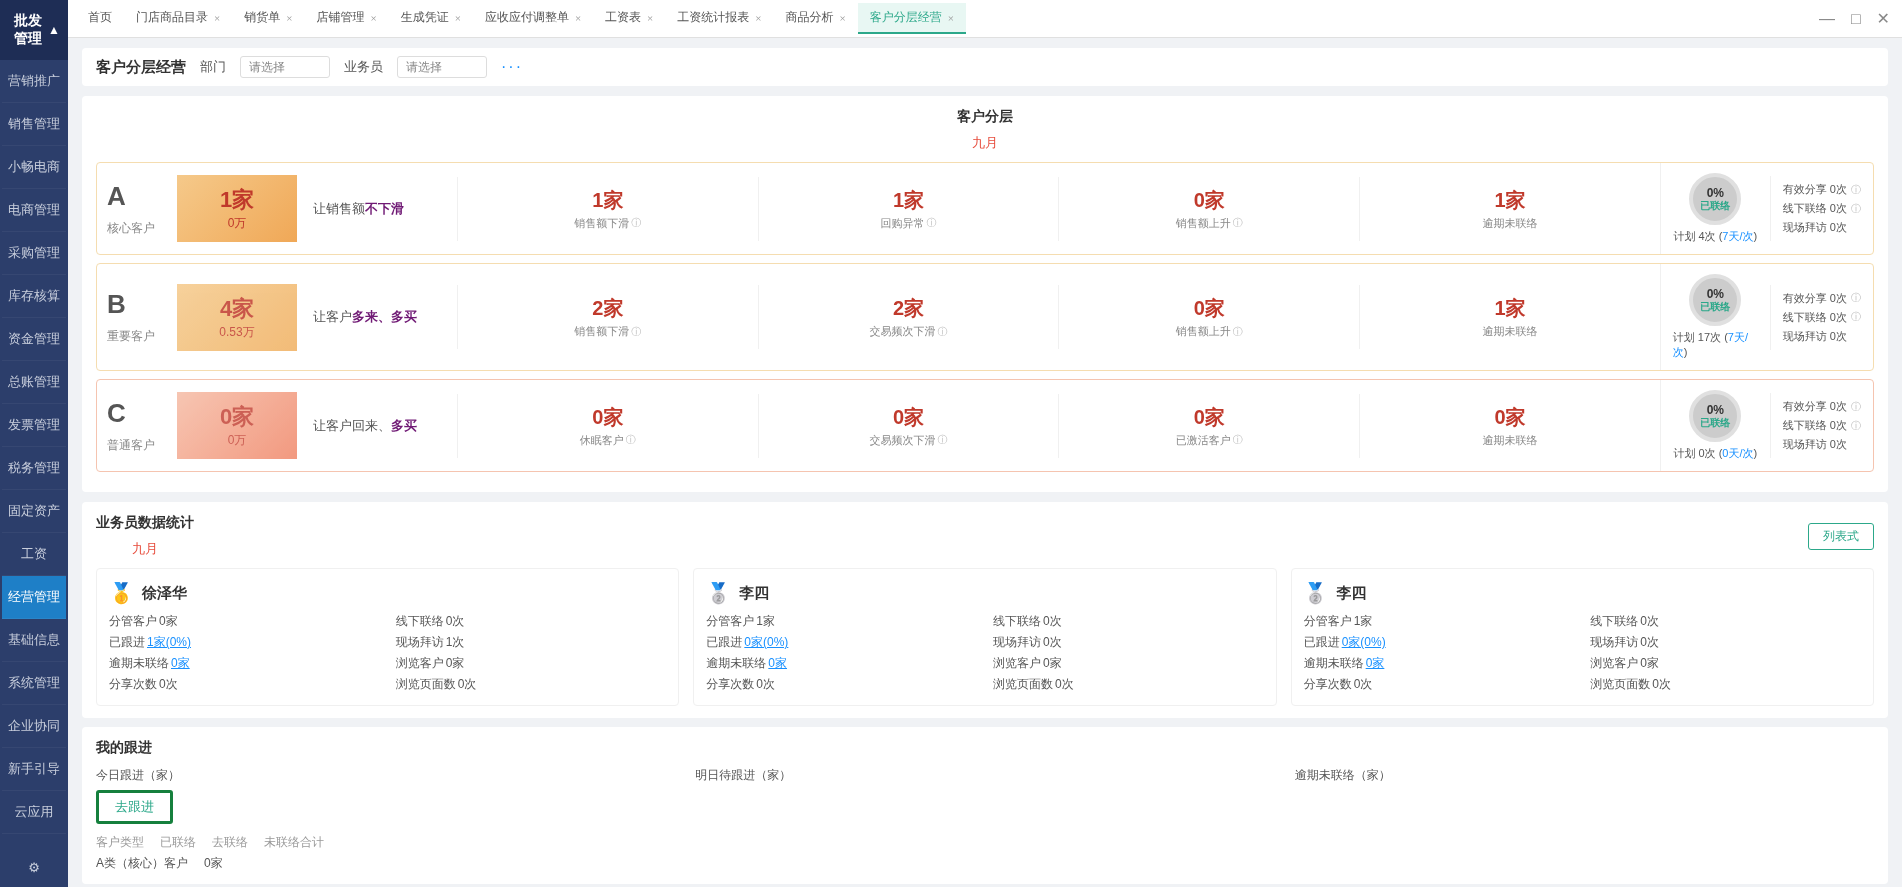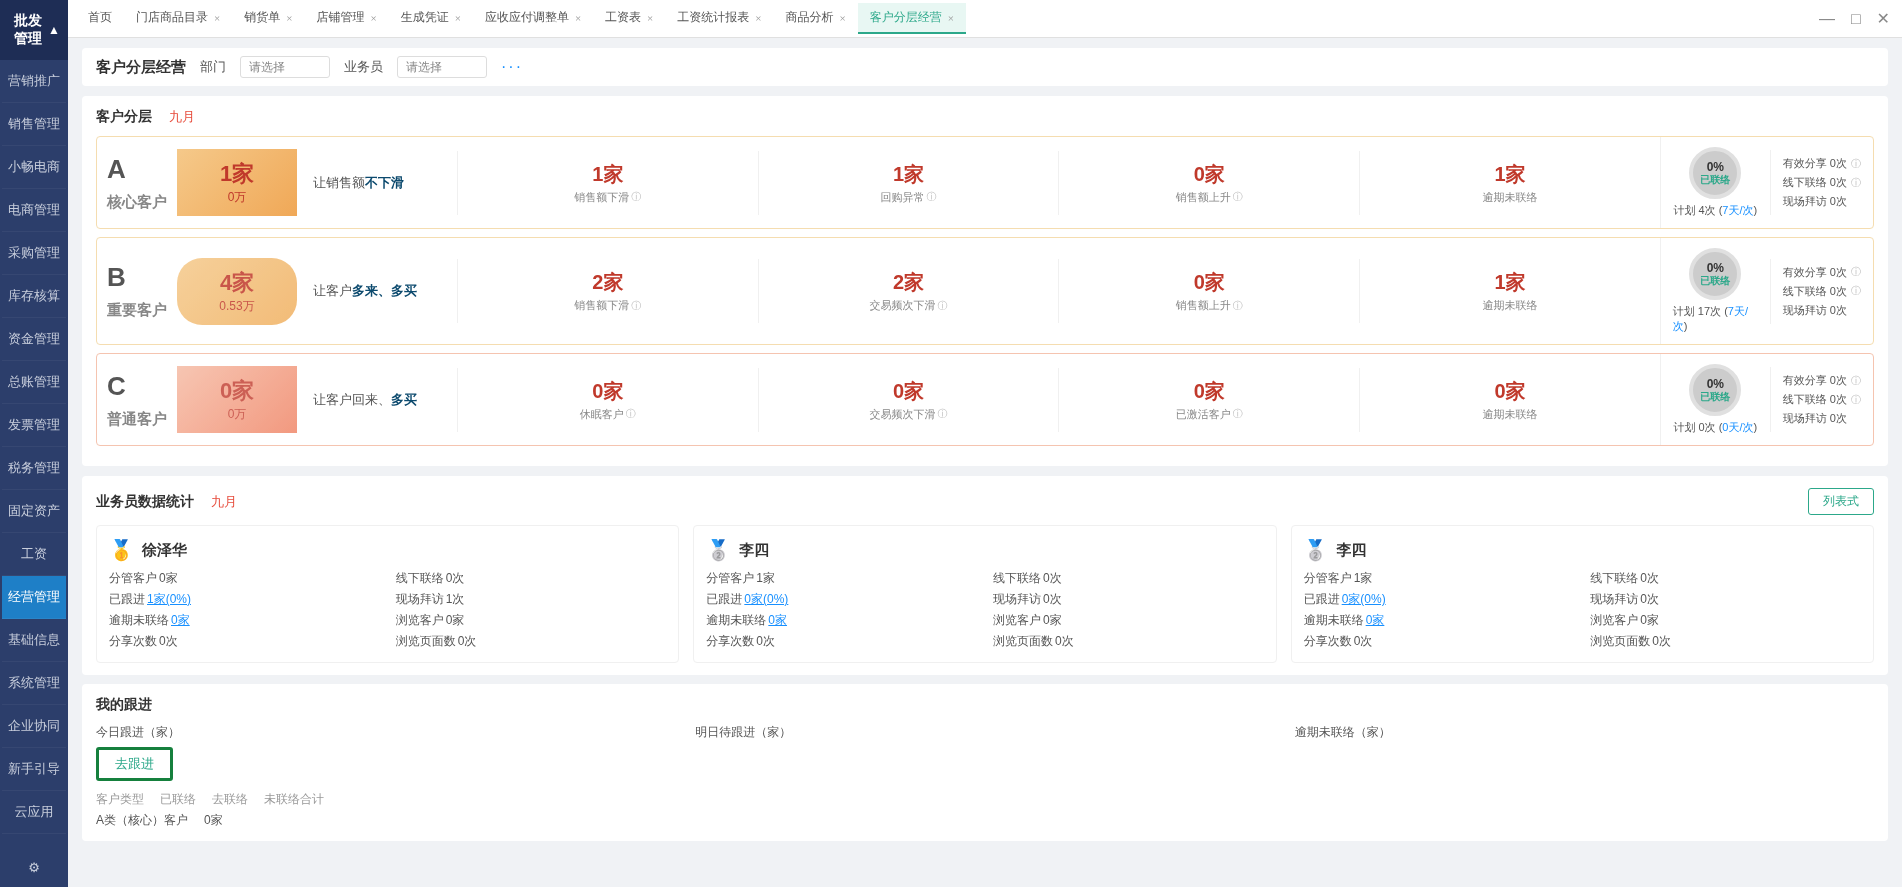--- a/index.html
+++ b/index.html
@@ -146,21 +146,22 @@
       padding: 12px 14px;
       margin-bottom: 10px;
     }
     .section-title {
       font-size: 14px;
       font-weight: bold;
       color: #333;
       margin-bottom: 10px;
       display: flex;
       align-items: center;
-      gap: 17px;
+      gap: 8px;
+      flex-direction: column;
     }
     .section-month {
       color: #e74c3c;
       font-size: 13px;
       font-weight: normal;
     }
 
     
     .tier-row {
       display: flex;
@@ -177,21 +178,21 @@
       display: flex;
       flex-direction: column;
       align-items: flex-start;
       flex-shrink: 0;
     }
     .tier-letter {
       font-size: 26px;
       font-weight: bold;
       color: #555;
     }
-    .tier-name { font-size: 15px; color: #888; margin-top: 8px; font-weight: bold; }
+    .tier-name { font-size: 12px; color: #888; margin-top: 8px; }
 
     .tier-count-box {
       width: 120px;
       padding: 10px;
       flex-shrink: 0;
       display: flex;
       flex-direction: column;
       align-items: center;
       justify-content: center;
       position: relative;
@@ -202,21 +203,21 @@
 
     .tier-count { font-size: 22px; font-weight: bold; color: #c0392b; }
     .tier-count-sub { font-size: 12px; color: #c0392b; }
     .tier-slogan {
       padding: 0 16px;
       width: 160px;
       font-size: 13px;
       color: #555;
       flex-shrink: 0;
     }
-    .tier-slogan em { font-style: normal; color: #0c4a6e; font-weight: bold; }
+    .tier-slogan em { font-style: normal; color: #701a75; font-weight: bold; }
     .tier-stats {
       display: flex;
       flex: 1;
       align-items: center;
       gap: 0;
     }
     .tier-stat {
       flex: 1;
       display: flex;
       flex-direction: column;
@@ -431,21 +432,21 @@
               <div class="right-stat">
                 <span>现场拜访 0次</span>
               </div>
             </div>
           </div>
           <div class="tier-row tier-B" style="border-color: rgb(245, 221, 176);">
             <div class="tier-label">
               <div class="tier-letter">B</div>
               <div class="tier-name">重要客户</div>
             </div>
-            <div class="tier-count-box" style="background: linear-gradient(135deg, rgb(245, 201, 138), rgb(240, 176, 96)); border-radius: 25px;">
+            <div class="tier-count-box" style="background: linear-gradient(135deg, rgb(245, 201, 138), rgb(240, 176, 96));">
               <div class="tier-count">4家</div>
               <div class="tier-count-sub">0.53万</div>
             </div>
             <div class="tier-slogan">让客户<em>多来、多买</em></div>
             <div class="tier-stats">
               <div class="tier-stat">
                 <div class="stat-count">2家</div>
                 <div class="stat-label">销售额下滑 <span class="info-icon">ⓘ</span></div>
               </div>
               <div class="tier-stat">

